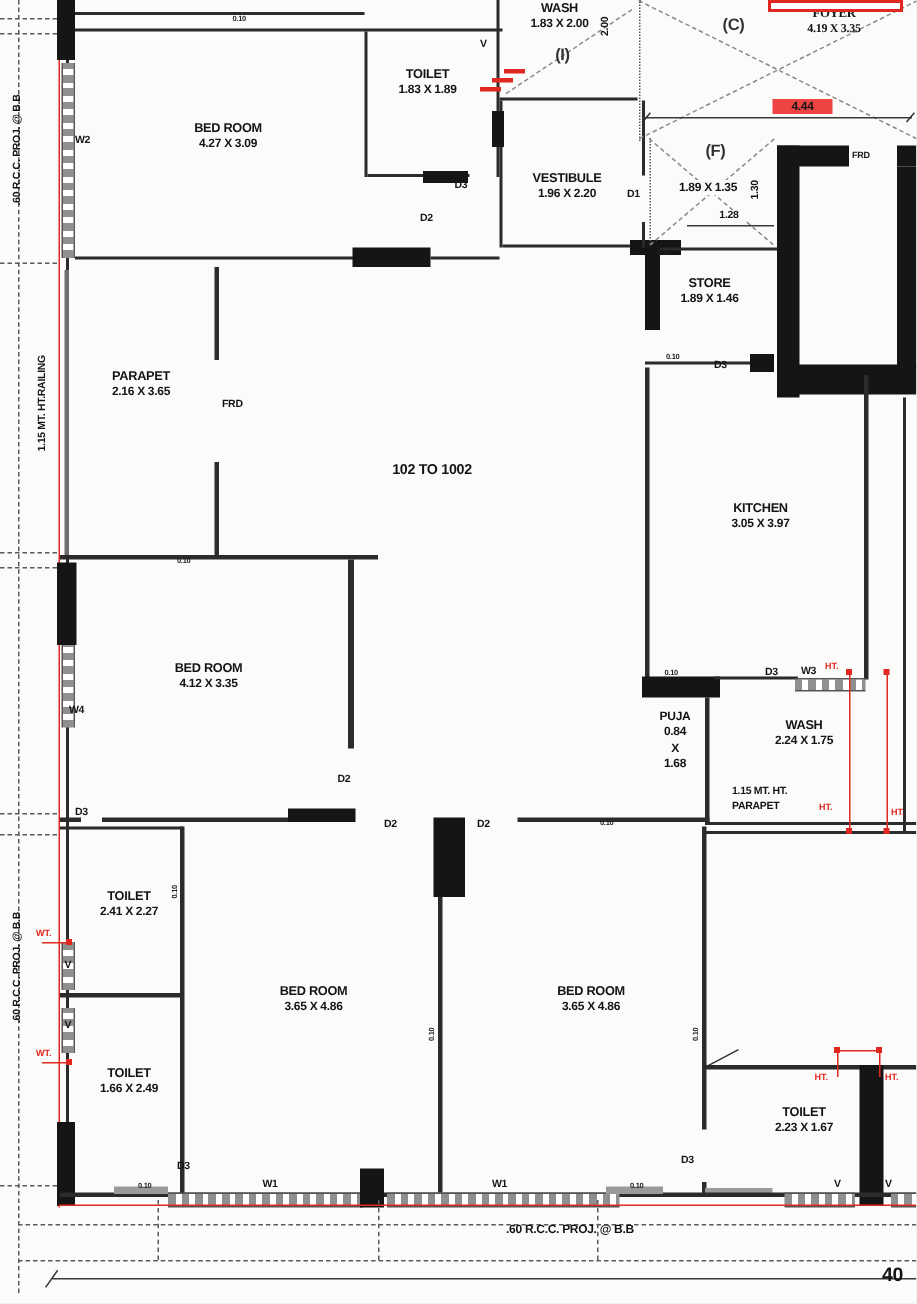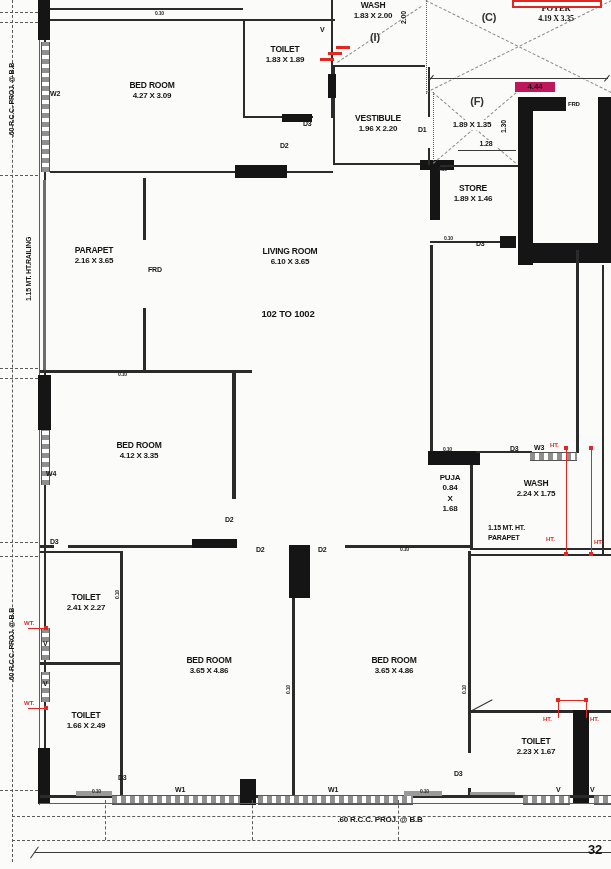--- a/index.html
+++ b/index.html
@@ -116,21 +116,21 @@
   <div class="ddiag" style="left:426px;top:0;width:207px;transform:rotate(26.4deg);"></div>
   <div class="lbl zone" style="left:472px;top:10px;width:34px;">(C)</div>
   <div class="lbl rm" style="left:512px;top:3px;width:88px;font-family:Liberation Serif, serif;">
     <div>FOYER</div>
     <div class="md">4.19 X 3.35</div>
   </div>
   <div class="redbox" style="left:512px;top:0;width:86px;height:4px;"></div>
   <div class="dim" style="left:428px;top:78px;width:180px;height:1px;"></div>
   <div class="sdiag" style="left:428px;top:81px;width:8px;transform:rotate(-50deg);"></div>
   <div class="sdiag" style="left:604px;top:81px;width:8px;transform:rotate(-50deg);"></div>
-  <div class="lbl md" style="left:515px;top:66px;width:40px;background:#be185d;margin-top:16px;">4.44</div>
+  <div class="lbl md" style="left:515px;top:66px;width:40px;background:#ef4444;">4.44</div>
 
   <div class="dashv" style="left:433px;top:92px;height:71px;border-left-style:dotted;"></div>
   <div class="ddiag" style="left:433px;top:163px;width:109px;transform:rotate(-40.5deg);"></div>
   <div class="ddiag" style="left:433px;top:92px;width:109px;transform:rotate(40.5deg);"></div>
   <div class="lbl zone" style="left:462px;top:94px;width:30px;">(F)</div>
   <div class="lbl md" style="left:436px;top:120px;width:72px;background:#fbfbf9;">1.89 X 1.35</div>
   <div class="lbl sm vtxt" style="left:500px;top:110px;height:34px;">1.30</div>
   <div class="dim" style="left:458px;top:150px;width:58px;height:1px;"></div>
   <div class="lbl sm" style="left:466px;top:140px;width:40px;background:#fbfbf9;">1.28</div>
 
@@ -153,29 +153,29 @@
   <div class="lbl tiny" style="left:438px;top:167px;">0.10</div>
   <div class="lbl tiny" style="left:444px;top:236px;">0.10</div>
 
   <div class="tw" style="left:143px;top:178px;width:3px;height:62px;"></div>
   <div class="tw" style="left:143px;top:308px;width:3px;height:64px;"></div>
   <div class="lbl sm" style="left:148px;top:266px;">FRD</div>
   <div class="lbl rm" style="left:48px;top:245px;width:92px;">
     <div>PARAPET</div>
     <div class="md">2.16 X 3.65</div>
   </div>
-  <div class="lbl rm" style="left:225px;top:246px;width:130px;">
-    <div>LIVING ROOM</div>
-    <div class="md">6.10 X 3.65</div>
-  </div>
   <div class="lbl" style="left:238px;top:308px;width:100px;font-size:9.5px;">102 TO 1002</div>
 
   <div class="tw" style="left:430px;top:245px;width:3px;height:208px;"></div>
   <div class="tw" style="left:576px;top:250px;width:3px;height:203px;"></div>
   <div class="tw" style="left:602px;top:265px;width:2px;height:290px;"></div>
+  <div class="lbl rm" style="left:457px;top:333px;width:100px;">
+    <div>KITCHEN</div>
+    <div class="md">3.05 X 3.97</div>
+  </div>
 
   <div class="tw" style="left:40px;top:370px;width:212px;height:3px;"></div>
   <div class="lbl tiny" style="left:118px;top:372px;">0.10</div>
   <div class="tw" style="left:232px;top:373px;width:4px;height:126px;"></div>
   <div class="lbl rm" style="left:80px;top:440px;width:118px;">
     <div>BED ROOM</div>
     <div class="md">4.12 X 3.35</div>
   </div>
   <div class="lbl sm" style="left:46px;top:470px;">W4</div>
   <div class="lbl sm" style="left:225px;top:516px;">D2</div>
@@ -295,15 +295,15 @@
 
   <div class="dash" style="left:12px;top:816px;width:599px;"></div>
   <div class="dash" style="left:12px;top:840px;width:599px;"></div>
   <div class="dashv" style="left:105px;top:800px;height:40px;"></div>
   <div class="dashv" style="left:252px;top:800px;height:40px;"></div>
   <div class="dashv" style="left:398px;top:800px;height:40px;"></div>
   <div class="lbl md" style="left:295px;top:815px;width:170px;">.60 R.C.C. PROJ. @ B.B</div>
 
   <div class="dim" style="left:35px;top:852px;width:576px;height:1px;"></div>
   <div class="sdiag" style="left:30px;top:858px;width:14px;transform:rotate(-55deg);"></div>
-  <div class="lbl" style="left:588px;top:842px;width:24px;font-size:13px;text-align:left;">32</div>
+  <div class="lbl" style="left:588px;top:842px;width:24px;font-size:13px;text-align:left;">40</div>
 
 </div>
 
 </body></html>

